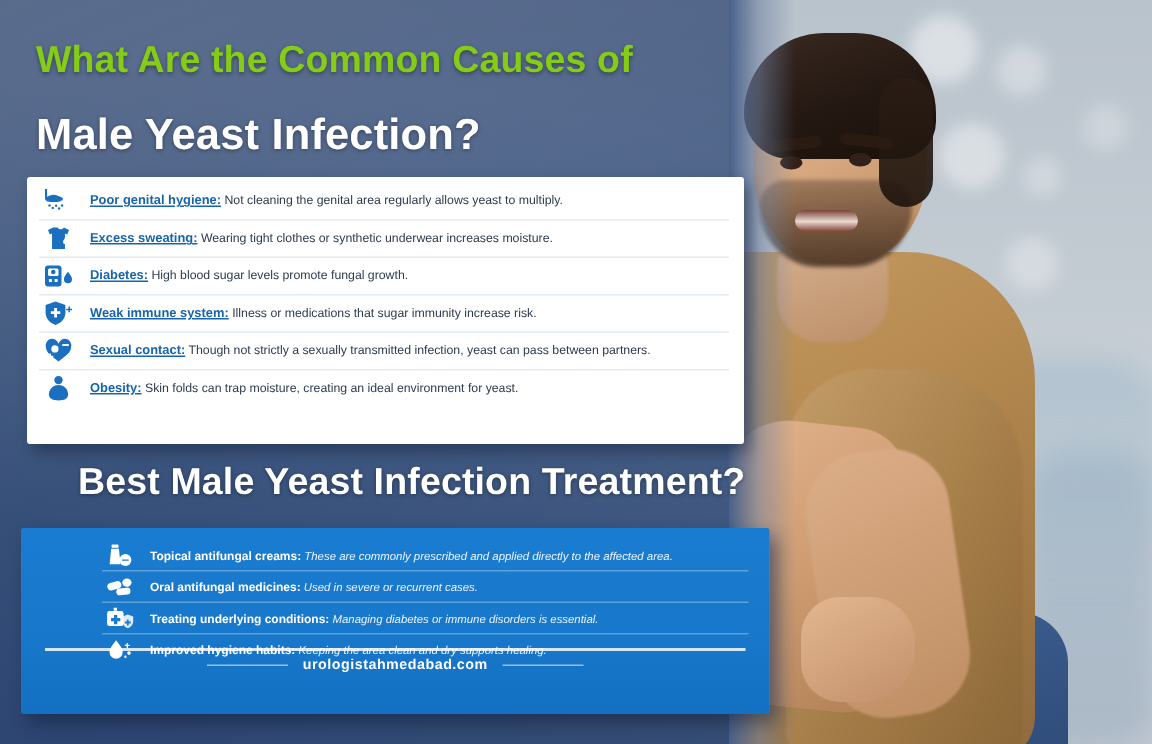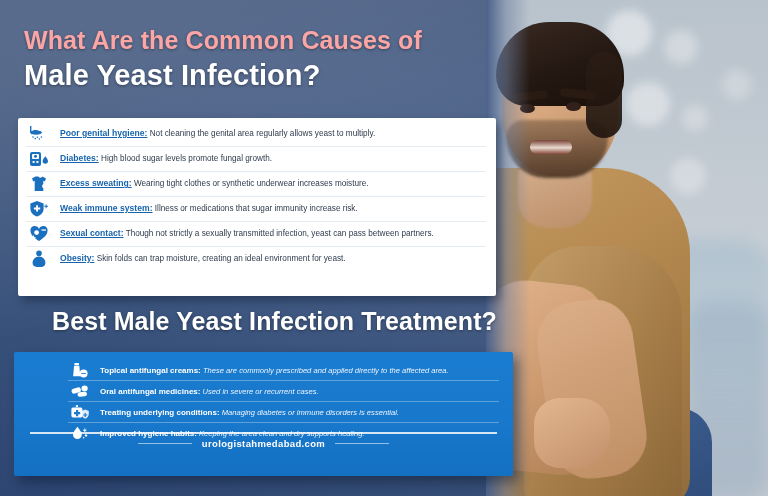--- a/index.html
+++ b/index.html
@@ -71,24 +71,24 @@
     background:linear-gradient(150deg,#e3b791,#c2906a);filter:blur(.4px);}
   .ph-jeans{position:absolute;left:-20px;top:408px;width:246px;height:100px;border-radius:34px 34px 0 0;
     background:linear-gradient(160deg,#4b6fa0 0%,#3a5b8d 40%,#2f4c79 100%);}
   .ph-jeans-seam{position:absolute;left:96px;top:430px;width:3px;height:70px;background:rgba(255,255,255,.18);transform:rotate(6deg);}
   .ph-jeans-seam2{position:absolute;left:170px;top:424px;width:3px;height:76px;background:rgba(255,255,255,.14);transform:rotate(-3deg);}
   .ph-fade{position:absolute;left:0;top:0;width:44px;height:496px;
     background:linear-gradient(90deg,rgba(74,97,138,1) 0%,rgba(110,128,160,.55) 45%,rgba(160,175,195,0) 100%);}
 
   
   .h-block{position:absolute;left:24px;top:26px;width:460px;}
-  .h-line1{font-size:25px;font-weight:700;color:#fca5a5;letter-spacing:.1px;
+  .h-line1{font-size:25px;font-weight:700;color:#84cc16;letter-spacing:.1px;
     text-shadow:0 1px 3px rgba(0,0,0,.38);line-height:1.15;}
   .h-line2{font-size:29px;font-weight:700;color:#ffffff;letter-spacing:.1px;
-    text-shadow:0 1px 3px rgba(0,0,0,.38);line-height:1.22;margin-top:3px;}
+    text-shadow:0 1px 3px rgba(0,0,0,.38);line-height:1.22;margin-top:18px;}
   .h2-block{position:absolute;left:24px;top:307px;width:470px;margin-left:28px;}
   .h2-text{font-size:25px;font-weight:700;color:#ffffff;letter-spacing:.1px;
     text-shadow:0 1px 3px rgba(0,0,0,.38);}
 
   
   .card-white{position:absolute;left:18px;top:118px;width:478px;height:178px;
     background:#ffffff;border-radius:2px;
     box-shadow:4px 5px 10px rgba(12,24,46,.42);}
   .card-white .rows{padding:4px 10px 4px 8px;}
   .row{display:flex;align-items:center;gap:8px;height:24px;
@@ -179,47 +179,47 @@
           </g>
             </svg>
         </span>
         <span class="txt">
           <b>Poor genital hygiene:</b><span> Not cleaning the genital area regularly allows yeast to multiply.</span>
         </span>
       </div>
 
       <div class="row">
         <span class="icon">
+          <svg width="20" height="18" viewBox="0 0 20 18">
+              <g fill="#1a6fbe">
+            <path d="M6.4 1.6 3 3.4l1.2 3 1.5-.7V16h8.6V5.7l1.5.7 1.2-3-3.4-1.8c-.7 1.5-3.6 1.6-4.2 0z"></path>
+            <path d="M14.6 8.4c.9 1.2 1.6 2.1 1.6 2.9a1.6 1.6 0 0 1-3.2 0c0-.8.7-1.7 1.6-2.9z" fill="#fff"></path>
+          </g>
+            </svg>
+        </span>
+        <span class="txt">
+          <b>Excess sweating:</b><span> Wearing tight clothes or synthetic underwear increases moisture.</span>
+        </span>
+      </div>
+
+      <div class="row">
+        <span class="icon">
           <svg width="22" height="18" viewBox="0 0 22 18">
               <g fill="#1a6fbe">
             <rect x="2" y="2" width="11" height="14" rx="2"></rect>
             <rect x="4" y="4" width="7" height="5" rx="1" fill="#fff"></rect>
             <circle cx="7.5" cy="6.3" r="1.5"></circle>
             <rect x="4.6" y="11" width="2" height="2" rx=".4" fill="#fff"></rect>
             <rect x="8.4" y="11" width="2" height="2" rx=".4" fill="#fff"></rect>
             <path d="M17.3 6.2c1.7 2.2 2.7 3.6 2.7 4.9a2.7 2.7 0 0 1-5.4 0c0-1.3 1-2.7 2.7-4.9z"></path>
           </g>
             </svg>
         </span>
         <span class="txt">
           <b>Diabetes:</b><span> High blood sugar levels promote fungal growth.</span>
-        </span>
-      </div>
-
-      <div class="row">
-        <span class="icon">
-          <svg width="20" height="18" viewBox="0 0 20 18">
-              <g fill="#1a6fbe">
-            <path d="M6.4 1.6 3 3.4l1.2 3 1.5-.7V16h8.6V5.7l1.5.7 1.2-3-3.4-1.8c-.7 1.5-3.6 1.6-4.2 0z"></path>
-            <path d="M14.6 8.4c.9 1.2 1.6 2.1 1.6 2.9a1.6 1.6 0 0 1-3.2 0c0-.8.7-1.7 1.6-2.9z" fill="#fff"></path>
-          </g>
-            </svg>
-        </span>
-        <span class="txt">
-          <b>Excess sweating:</b><span> Wearing tight clothes or synthetic underwear increases moisture.</span>
         </span>
       </div>
 
       <div class="row">
         <span class="icon">
           <svg width="22" height="18" viewBox="0 0 22 18">
               <g fill="#1a6fbe">
             <path d="M9 1 2.4 3.4v5.1c0 3.8 2.7 6.8 6.6 8.1 3.9-1.3 6.6-4.3 6.6-8.1V3.4z"></path>
             <path d="M8.1 5.3h1.9v2.2h2.2v1.9H10v2.2H8.1V9.4H5.9V7.5h2.2z" fill="#fff"></path>
             <path d="M17.6 4.4h1v1.4h1.4v1h-1.4v1.4h-1V6.8h-1.4v-1h1.4z"></path>

